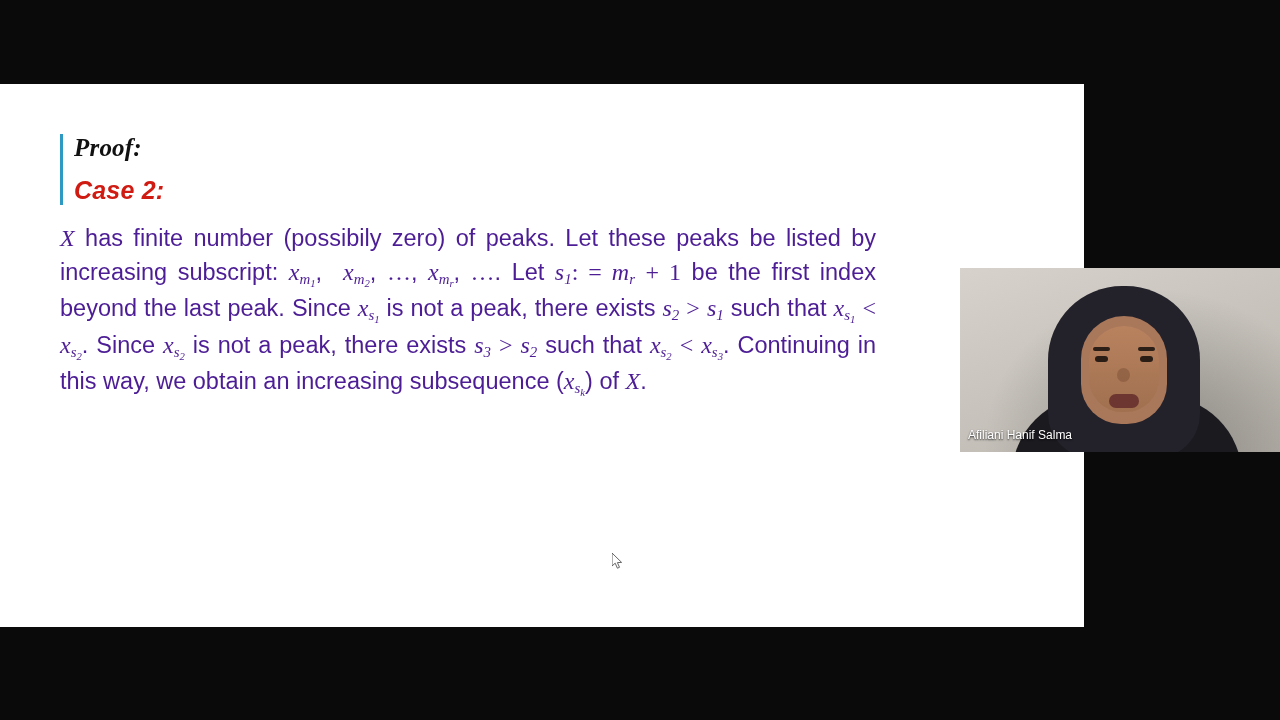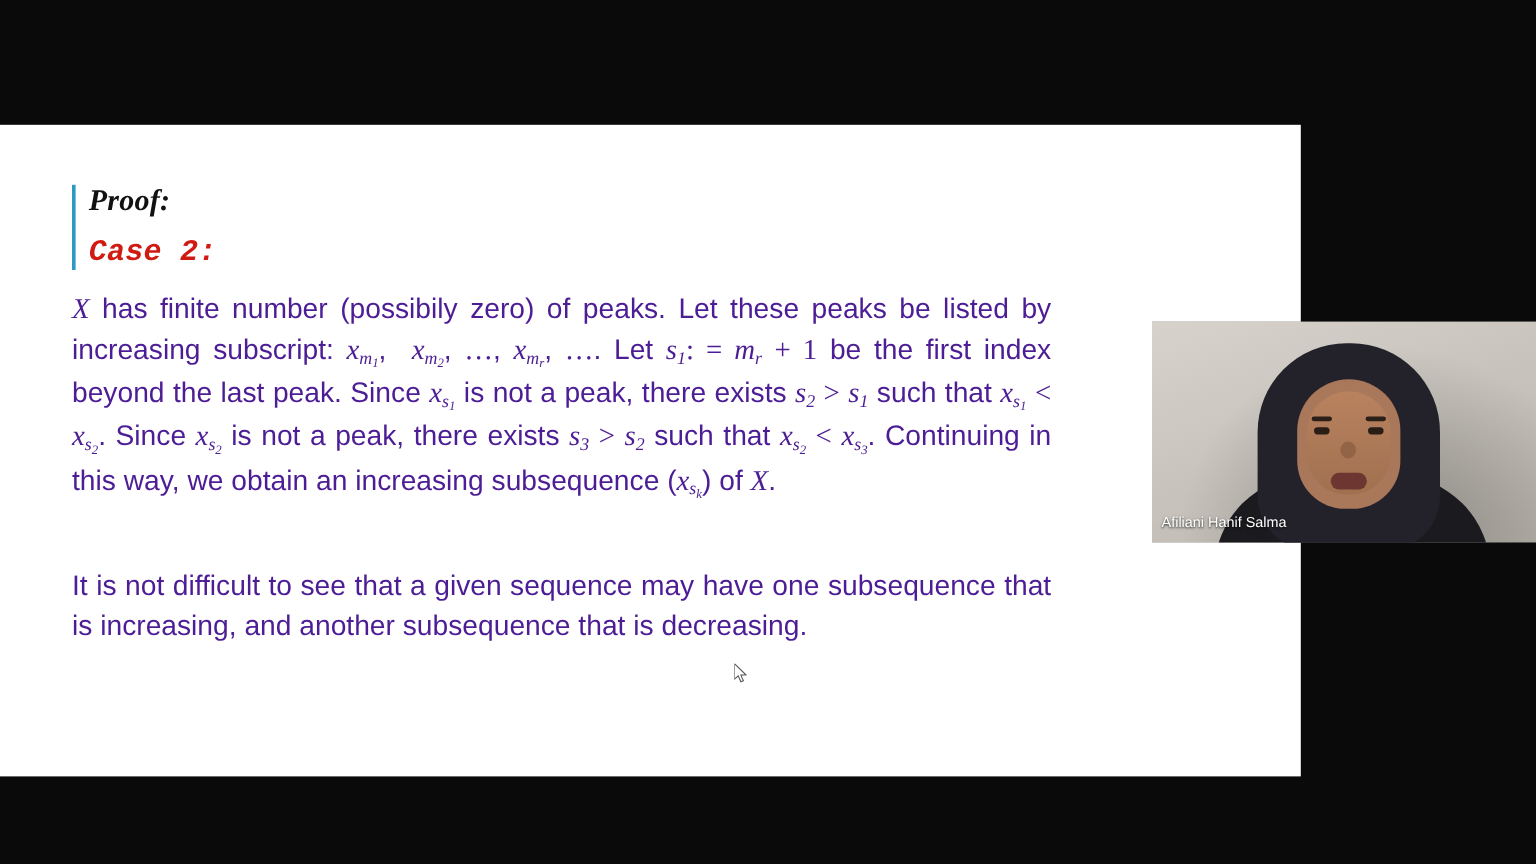--- a/index.html
+++ b/index.html
@@ -25,21 +25,21 @@
     position: absolute;
     left: 0;
     top: 0;
     width: 960px;
     height: 720px;
     background: #0a0a0a;
   }
   #slide {
     position: absolute;
     left: 0;
-    top: 104px;
+    top: 84px;
     width: 1084px;
     height: 543px;
     background: #ffffff;
     overflow: hidden;
   }
   #slide-inner {
     position: absolute;
     left: 60px;
     top: 48px;
     right: 48px;
@@ -61,21 +61,21 @@
   .h-proof {
     font-family: "Liberation Serif", serif;
     font-style: italic;
     font-weight: bold;
     font-size: 25px;
     color: #111111;
     line-height: 1.25;
     letter-spacing: 0.2px;
   }
   .h-case {
-    font-family: Liberation Mono, monospace;
+    font-family: Liberation Sans, sans-serif;
     font-style: italic;
     font-weight: bold;
     font-size: 25px;
     color: #d01b12;
     line-height: 1.25;
     margin-top: 12px;
     letter-spacing: 0.2px;
   }
 
   .para {
@@ -247,21 +247,20 @@
 
         <div class="heading-block">
           <div class="h-proof">Proof:</div>
           <div class="h-case">Case 2:</div>
         </div>
 
         <div class="para">
           <span class="mi">X</span> has finite number (possibily zero) of peaks. Let these peaks be listed by increasing subscript: <span class="mi">x<sub>m<sub>1</sub></sub></span>,&nbsp; <span class="mi">x<sub>m<sub>2</sub></sub></span>, <span class="mr">…</span>, <span class="mi">x<sub>m<sub>r</sub></sub></span>, <span class="mr">…</span>. Let <span class="mi">s<sub>1</sub></span><span class="mr">: = </span><span class="mi">m<sub>r</sub></span> <span class="mr">+ 1</span> be the first index beyond the last peak. Since <span class="mi">x<sub>s<sub>1</sub></sub></span> is not a peak, there exists <span class="mi">s<sub>2</sub></span> <span class="mr">&gt;</span> <span class="mi">s<sub>1</sub></span> such that <span class="mi">x<sub>s<sub>1</sub></sub></span> <span class="mr">&lt;</span> <span class="mi">x<sub>s<sub>2</sub></sub></span>. Since <span class="mi">x<sub>s<sub>2</sub></sub></span> is not a peak, there exists <span class="mi">s<sub>3</sub></span> <span class="mr">&gt;</span> <span class="mi">s<sub>2</sub></span> such that <span class="mi">x<sub>s<sub>2</sub></sub></span> <span class="mr">&lt;</span> <span class="mi">x<sub>s<sub>3</sub></sub></span>. Continuing in this way, we obtain an increasing subsequence (<span class="mi">x<sub>s<sub>k</sub></sub></span>) of <span class="mi">X</span>.
         </div>
 
-        <div class="para para2">It is not difficult to see that a given sequence may have one subsequence that is increasing, and another subsequence that is decreasing.</div>
 
       </div>
     </div>
   </div>
 
   <div id="video-tile">
     <div id="video-bg"></div>
     <div id="video-wall-shadow"></div>
     <div id="person-shoulders"></div>
     <div id="person-hijab"></div>

